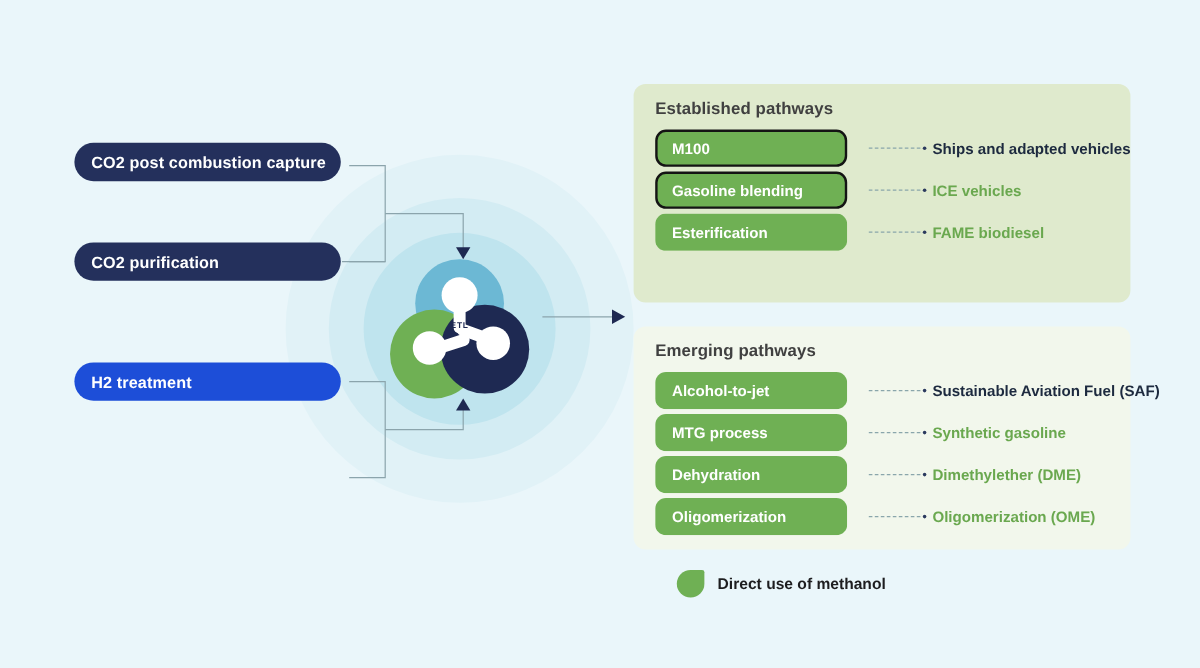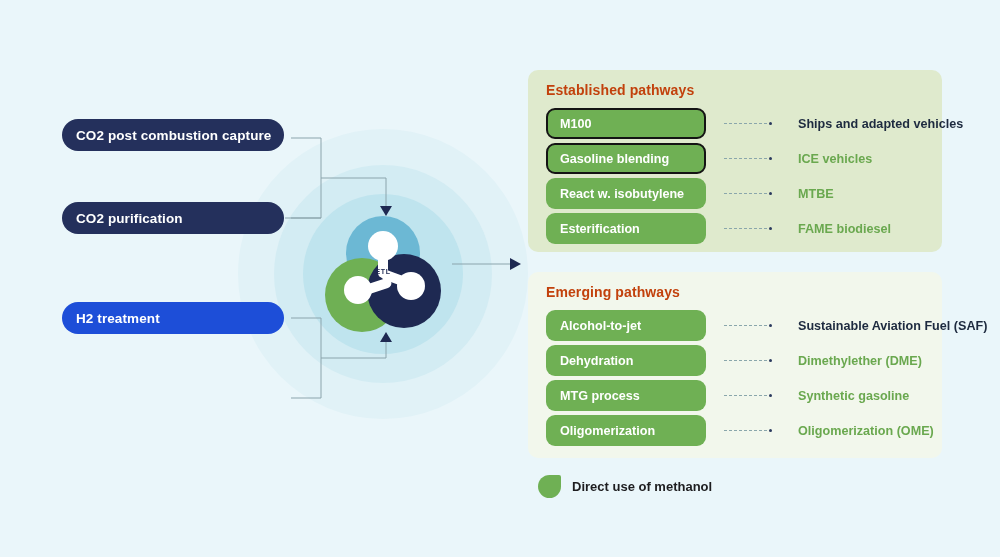--- a/index.html
+++ b/index.html
@@ -126,21 +126,21 @@
     height: 186px;
     background: #f2f7ec;
   }
 
   .panel-title {
     position: absolute;
     left: 18px;
     top: 12px;
     font-size: 14px;
     font-weight: bold;
-    color: #c2410c;
+    color: #404040;
     letter-spacing: 0.1px;
   }
 
   .rows {
     position: absolute;
     left: 18px;
     top: 36px;
     width: 396px;
   }
 
@@ -184,32 +184,32 @@
     border-top: 1px dashed #8aa6ab;
   }
   .dash-dot {
     width: 3px; height: 3px;
     border-radius: 50%;
     background: #2b3a5e;
     margin-left: 2px;
   }
 
   .outcome {
-    margin-left: 26px;
+    margin-left: 5px;
     font-size: 12.6px;
     font-weight: bold;
     white-space: nowrap;
     color: #6aa84f;
   }
   .outcome.dark { color: #1d2a3f; }
 
   
   .legend {
     position: absolute;
-    left: 538px;
+    left: 564px;
     top: 475px;
     display: flex;
     align-items: center;
   }
   .legend-mark {
     width: 23px; height: 23px;
     background: #6fb054;
     border-radius: 12px 2px 12px 12px;
     flex: 0 0 auto;
   }
@@ -295,30 +295,20 @@
         <div class="pill highlight">
           <span>Gasoline blending</span>
         </div>
         <div class="dash">
           <div class="dash-line"></div>
           <div class="dash-dot"></div>
         </div>
         <div class="outcome">ICE vehicles</div>
       </div>
 
-      <div class="row">
-        <div class="pill">
-          <span>React w.  isobutylene</span>
-        </div>
-        <div class="dash">
-          <div class="dash-line"></div>
-          <div class="dash-dot"></div>
-        </div>
-        <div class="outcome">MTBE</div>
-      </div>
 
       <div class="row">
         <div class="pill">
           <span>Esterification</span>
         </div>
         <div class="dash">
           <div class="dash-line"></div>
           <div class="dash-dot"></div>
         </div>
         <div class="outcome">FAME biodiesel</div>
@@ -337,38 +327,38 @@
         </div>
         <div class="dash">
           <div class="dash-line"></div>
           <div class="dash-dot"></div>
         </div>
         <div class="outcome dark">Sustainable Aviation Fuel (SAF)</div>
       </div>
 
       <div class="row">
         <div class="pill">
+          <span>MTG process</span>
+        </div>
+        <div class="dash">
+          <div class="dash-line"></div>
+          <div class="dash-dot"></div>
+        </div>
+        <div class="outcome">Synthetic gasoline</div>
+      </div>
+
+      <div class="row">
+        <div class="pill">
           <span>Dehydration</span>
         </div>
         <div class="dash">
           <div class="dash-line"></div>
           <div class="dash-dot"></div>
         </div>
         <div class="outcome">Dimethylether (DME)</div>
-      </div>
-
-      <div class="row">
-        <div class="pill">
-          <span>MTG process</span>
-        </div>
-        <div class="dash">
-          <div class="dash-line"></div>
-          <div class="dash-dot"></div>
-        </div>
-        <div class="outcome">Synthetic gasoline</div>
       </div>
 
       <div class="row">
         <div class="pill">
           <span>Oligomerization</span>
         </div>
         <div class="dash">
           <div class="dash-line"></div>
           <div class="dash-dot"></div>
         </div>

